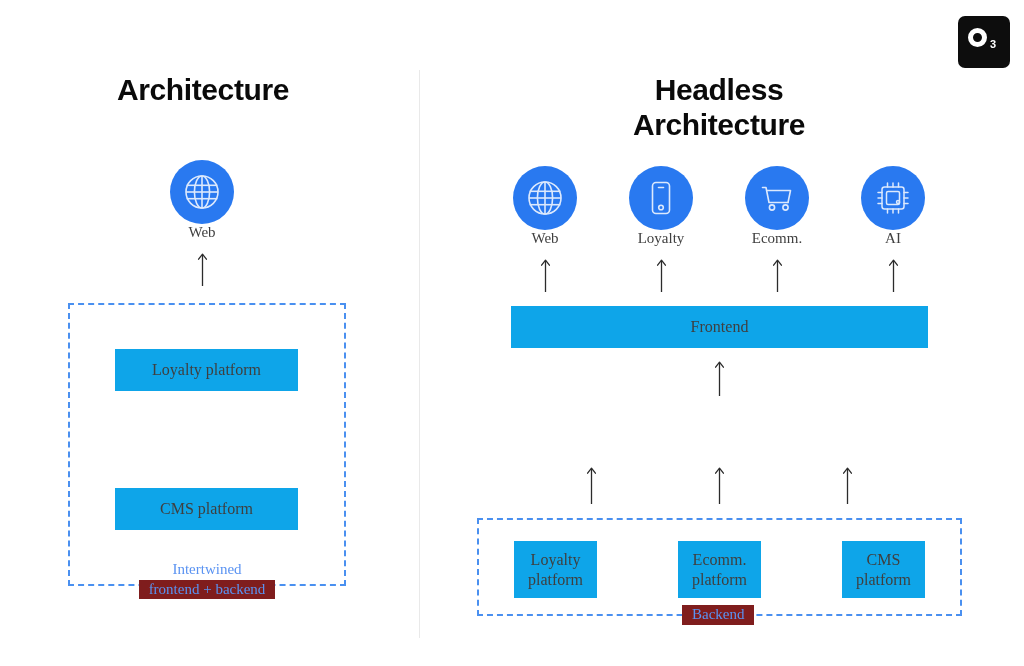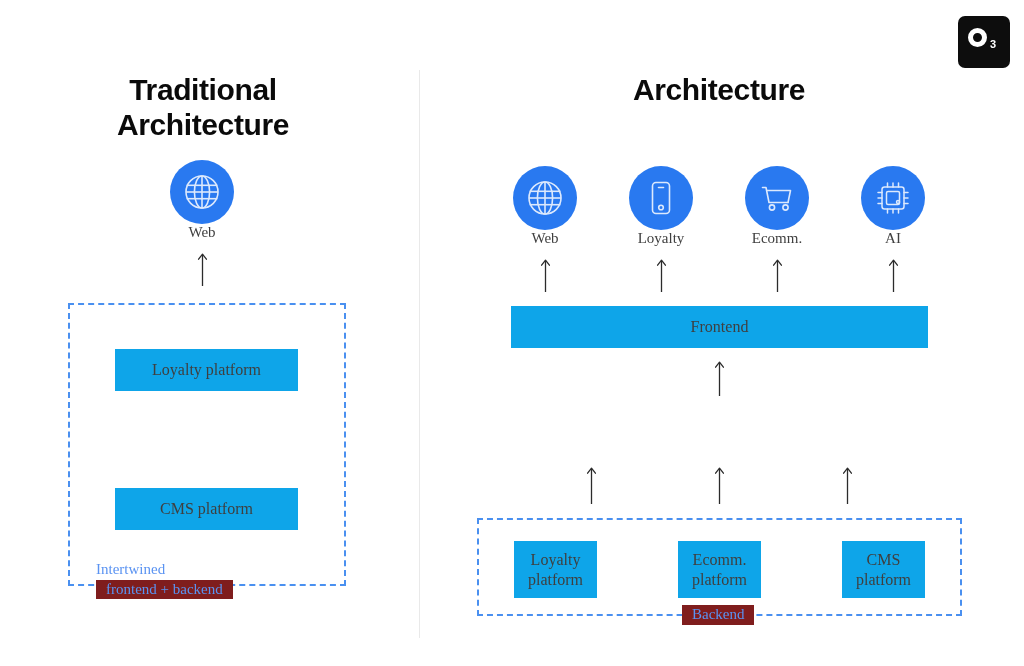--- a/index.html
+++ b/index.html
@@ -126,21 +126,21 @@
   }
 
   
   .dashed {
     position: absolute;
     border: 2px dashed #4a90f0;
     box-sizing: border-box;
   }
   .dashed-caption {
     position: absolute;
-    text-align: left;
+    text-align: center;
     font-family: "Liberation Serif", serif;
     font-size: 15px;
     color: #5a93f2;
     line-height: 1.3;
   }
   .caption-on-border {
     background: #7f1d1d;
     padding: 0 10px;
   }
 </style>
@@ -152,21 +152,20 @@
   <div class="logo">
     <div class="logo-inner">
       <div class="logo-o"></div>
       <div class="logo-sub">3</div>
     </div>
   </div>
 
   <div class="divider"></div>
 
   <div class="col-title left">
-    <div>Traditional</div>
     <div>Architecture</div>
   </div>
 
   <div class="channel" style="left:159px; top:160px;">
     <div class="circle">
       <svg width="40" height="40" viewBox="0 0 40 40" fill="none" stroke="#dce9fd" stroke-width="1.6">
         <circle cx="20" cy="20" r="16"></circle>
         <ellipse cx="20" cy="20" rx="7.6" ry="16"></ellipse>
         <line x1="20" y1="4" x2="20" y2="36"></line>
         <line x1="4.6" y1="13.3" x2="35.4" y2="13.3"></line>
@@ -188,20 +187,21 @@
 
   <div class="bar" style="left:115px; top:349px; width:183px; height:42px;">Loyalty platform</div>
   <div class="bar" style="left:115px; top:488px; width:183px; height:42px;">CMS platform</div>
 
   <div class="dashed-caption" style="left:96px; top:560px; width:222px;">
     <div>Intertwined</div>
     <div class="caption-on-border" style="display:inline-block;">frontend + backend</div>
   </div>
 
   <div class="col-title right">
+    <div>Headless</div>
     <div>Architecture</div>
   </div>
 
   <div class="channel" style="left:502px; top:166px;">
     <div class="circle">
       <svg width="40" height="40" viewBox="0 0 40 40" fill="none" stroke="#dce9fd" stroke-width="1.6">
         <circle cx="20" cy="20" r="16"></circle>
         <ellipse cx="20" cy="20" rx="7.6" ry="16"></ellipse>
         <line x1="20" y1="4" x2="20" y2="36"></line>
         <line x1="4.6" y1="13.3" x2="35.4" y2="13.3"></line>

